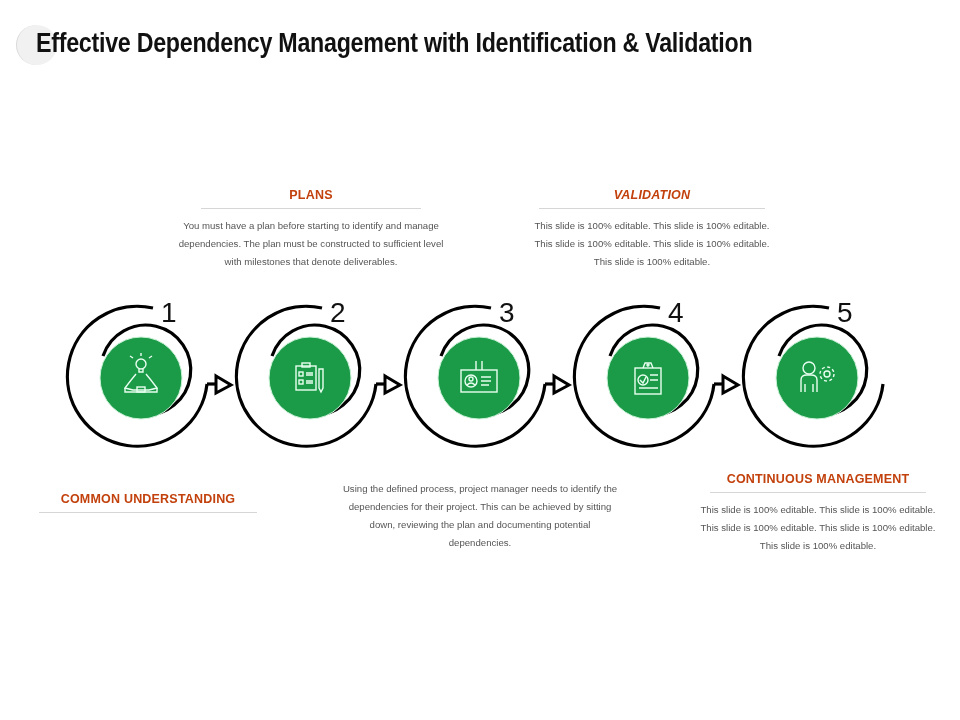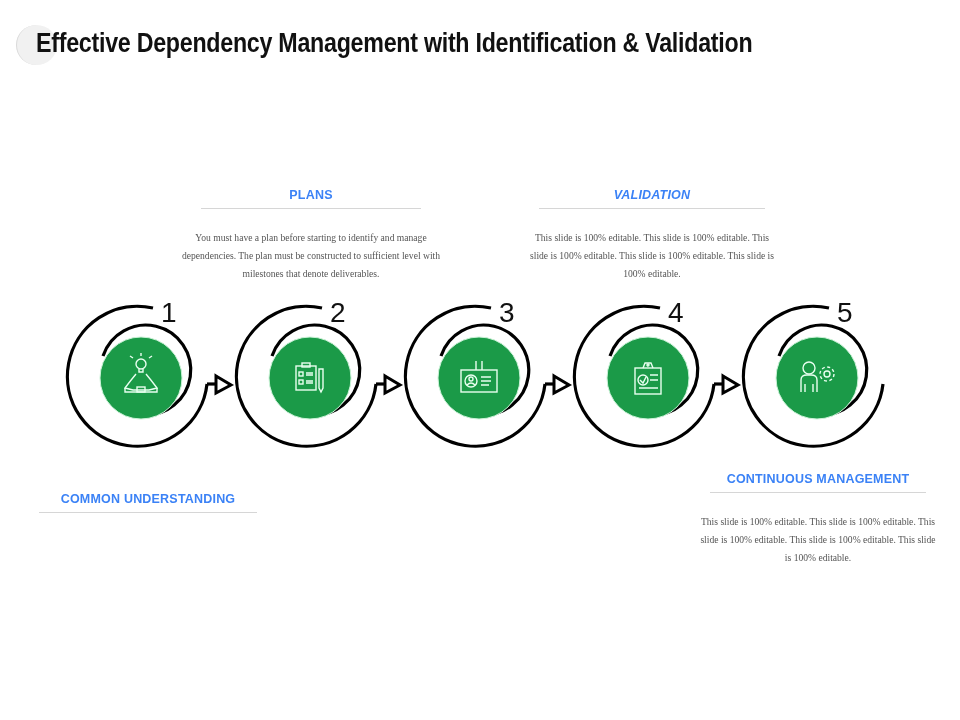--- a/index.html
+++ b/index.html
@@ -5,23 +5,23 @@
   html, body { margin: 0; padding: 0; background: #ffffff; }
   body { width: 960px; height: 720px; position: relative; overflow: hidden;
          font-family: "Liberation Sans", sans-serif; color: #222; }
   .title-deco { position: absolute; left: 16px; top: 25px; width: 40px; height: 40px;
                 border-radius: 50%; background: #f1f1f1; border-left: 1px solid #d9d9d9; }
   .title { position: absolute; left: 36px; top: 28px; margin: 0;
            font-family: "Liberation Sans", sans-serif; font-weight: bold; font-size: 27px;
            letter-spacing: -0.3px; transform: scaleX(0.86); transform-origin: left center;
            white-space: nowrap; color: #111; }
   .block { position: absolute; text-align: center; }
-  .block .heading { font-weight: bold; font-size: 12.5px; color: #3b82f6; letter-spacing: 0.2px;
+  .block .heading { font-weight: bold; font-size: 12.5px; color: #c2410c; letter-spacing: 0.2px;
                     padding-bottom: 6px; margin: 0 auto; border-bottom: 1px solid #d6d6d6; }
-  .block .body { font-size: 9.6px; line-height: 18px; color: #555; margin-top: 20px; font-family: Liberation Serif, serif; }
+  .block .body { font-size: 9.6px; line-height: 18px; color: #555; margin-top: 8px; }
   .diagram { position: absolute; left: 0; top: 0; width: 960px; height: 720px; }
   .step-number { font-family: "Liberation Sans", sans-serif; font-size: 28px; fill: #111; }
 </style>
 </head>
 <body>
 
 <div class="title-deco"></div>
 <h1 class="title">Effective Dependency Management with Identification &amp; Validation</h1>
 
 <div class="block" style="left:170px; top:188px; width:282px;">
@@ -32,20 +32,21 @@
 <div class="block" style="left:527px; top:188px; width:250px;">
   <div class="heading" style="width:226px;font-style:italic;">VALIDATION</div>
   <div class="body">This slide is 100% editable. This slide is 100% editable. This slide is 100% editable. This slide is 100% editable. This slide is 100% editable.</div>
 </div>
 
 <div class="block" style="left:28px; top:492px; width:240px;">
   <div class="heading" style="width:218px;">COMMON UNDERSTANDING</div>
 </div>
 
 <div class="block" style="left:338px; top:472px; width:284px;">
+  <div class="body">Using the defined process, project manager needs to identify the dependencies for their project. This can be achieved by sitting down, reviewing the plan and documenting potential dependencies.</div>
 </div>
 
 <div class="block" style="left:700px; top:472px; width:236px;">
   <div class="heading" style="width:216px;">CONTINUOUS MANAGEMENT</div>
   <div class="body">This slide is 100% editable. This slide is 100% editable. This slide is 100% editable. This slide is 100% editable. This slide is 100% editable.</div>
 </div>
 
 <svg class="diagram" viewBox="0 0 960 720" xmlns="http://www.w3.org/2000/svg">
   <defs>
     <g id="arc-set">

